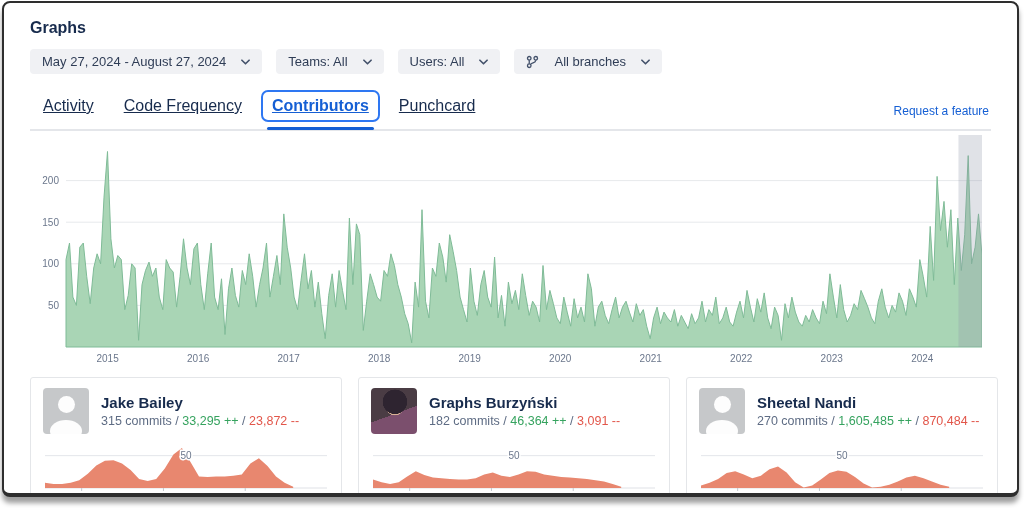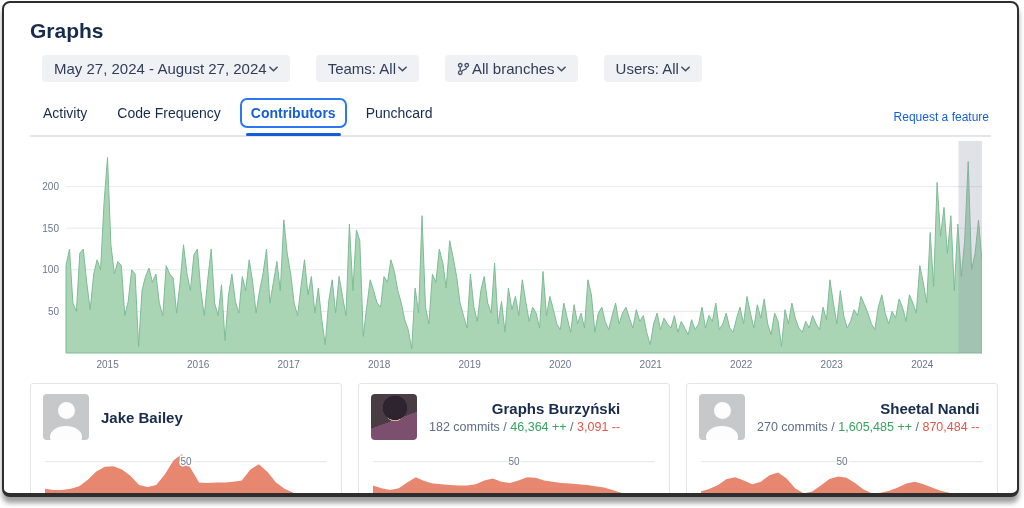--- a/index.html
+++ b/index.html
@@ -4,32 +4,32 @@
 <style>
   * { box-sizing: border-box; margin: 0; padding: 0; }
   html,body { width:1024px; height:508px; background:#fff; font-family:"Liberation Sans", sans-serif; }
   .frame {
     position:absolute; left:2px; top:1px; width:1017px; height:496px;
     border:2px solid #2e2e2e; border-bottom-width:4px; border-radius:8px;
     background:#fff; overflow:hidden;
     box-shadow:0 6px 5px rgba(0,0,0,0.38);
   }
   .content { padding:12px 26px 0 26px; }
-  .page-title { font-size:21px; font-weight:bold; color:#172b4d; margin-top:4px; }
+  .page-title { font-size:16px; font-weight:bold; color:#172b4d; margin-top:4px; }
   .pills { display:flex; gap:14px; margin-top:12px; }
   .pill {
-    display:flex; align-items:center; gap:2px;
+    display:flex; align-items:center; gap:15px;
     background:#f0f1f4; border-radius:4px; padding:5px 12px;
-    font-size:15px; color:#2f3d56; cursor:pointer; white-space:nowrap;margin-left:12px;
+    font-size:13px; color:#2f3d56; cursor:pointer; white-space:nowrap;
   }
   .chev { width:9px; height:6px; }
   .chev polyline { fill:none; stroke:#44526b; stroke-width:1.8; stroke-linecap:round; stroke-linejoin:round; }
   .branch-ic { width:13px; height:14px; }
   .tabbar { display:flex; align-items:flex-end; margin-top:16px; border-bottom:2px solid #e4e6ea; padding:0 2px 7px 2px; position:relative; }
-  .tab { font-size:14px; color:#172b4d; padding:5px 9px; margin-right:8px; cursor:pointer; position:relative; border:2px solid transparent; }
+  .tab { font-size:16px; color:#172b4d; padding:5px 9px; margin-right:8px; cursor:pointer; position:relative; border:2px solid transparent;text-decoration:underline; }
   .tab.active {
     color:#155fd4; font-weight:bold;
     border:2px solid #2e77f2; border-radius:7px;
   }
   .tab.active::after {
     content:""; position:absolute; left:4px; right:4px; bottom:-10px;
     height:3px; background:#155fd4; border-radius:2px;
   }
   .spacer { flex:1; }
   .feature-link { font-size:12px; color:#155fd4; padding-bottom:4px; cursor:pointer; }
@@ -40,21 +40,21 @@
   .cards { display:flex; gap:16px; margin-top:6px; }
   .card { flex:1; border:1px solid #e4e6e9; border-radius:3px; padding:10px 12px 2px 12px; background:#fff; }
   .card-head { display:flex; gap:12px; }
   .avatar { width:46px; height:46px; border-radius:4px; background:#c6c8ca; position:relative; overflow:hidden; flex:none; }
   .avatar.silhouette::before { content:""; position:absolute; left:50%; top:8px; width:17px; height:17px; margin-left:-8.5px; border-radius:50%; background:#fdfdfd; }
   .avatar.silhouette::after { content:""; position:absolute; left:50%; bottom:-8px; width:32px; height:22px; margin-left:-16px; border-radius:50%; background:#fdfdfd; }
   .avatar.photo { background:
       radial-gradient(circle at 52% 30%, #2e2430 0 30%, transparent 31%),
       radial-gradient(circle at 52% 40%, #d9b195 0 24%, transparent 25%),
       linear-gradient(160deg,#4a3c44 0 55%, #7b4f6d 55% 100%); }
-  .who { display:flex; flex-direction:column; justify-content:center; min-width:0;text-align:right; }
+  .who { display:flex; flex-direction:column; justify-content:center; min-width:0; }
   .c-name { font-size:15px; font-weight:bold; color:#172b4d; }
   .c-stats { font-size:12.5px; color:#5e6c84; margin-top:3px; white-space:nowrap; }
   .c-stats .add { color:#36a35f; }
   .c-stats .del { color:#e2564a; }
   .mini-chart { display:block; margin-top:6px; }
 </style>
 </head>
 <body>
 
 <div class="frame">
@@ -69,33 +69,33 @@
             <polyline points="1,1 5,5 9,1"></polyline>
           </svg>
       </div>
       <div class="pill">
         <span>Teams: All</span>
         <svg class="chev" viewBox="0 0 10 6">
             <polyline points="1,1 5,5 9,1"></polyline>
           </svg>
       </div>
       <div class="pill">
+        <span>Users: All</span>
+        <svg class="chev" viewBox="0 0 10 6">
+            <polyline points="1,1 5,5 9,1"></polyline>
+          </svg>
+      </div>
+      <div class="pill">
         <svg class="branch-ic" viewBox="0 0 14 14">
           <circle cx="3.5" cy="3" r="1.9" fill="none" stroke="#44526b" stroke-width="1.4"></circle>
           <circle cx="3.5" cy="11" r="1.9" fill="none" stroke="#44526b" stroke-width="1.4"></circle>
           <circle cx="10.5" cy="3" r="1.9" fill="none" stroke="#44526b" stroke-width="1.4"></circle>
           <path d="M3.5 5 v4 M10.5 5 c0 3 -4 2.5 -5.3 4.2" fill="none" stroke="#44526b" stroke-width="1.4"></path>
         </svg>
         <span>All branches</span>
-        <svg class="chev" viewBox="0 0 10 6">
-            <polyline points="1,1 5,5 9,1"></polyline>
-          </svg>
-      </div>
-      <div class="pill">
-        <span>Users: All</span>
         <svg class="chev" viewBox="0 0 10 6">
             <polyline points="1,1 5,5 9,1"></polyline>
           </svg>
       </div>
     </div>
 
     <div class="tabbar">
       <div class="tab">Activity</div>
       <div class="tab">Code Frequency</div>
       <div class="tab active">Contributors</div>
@@ -129,20 +129,27 @@
         </svg>
     </div>
 
     <div class="cards">
 
       <div class="card">
         <div class="card-head">
           <div class="avatar silhouette"></div>
           <div class="who">
             <div class="c-name">Jake Bailey</div>
+            <div class="c-stats">
+              <span>315 commits</span>
+              <span>/</span>
+              <span class="add">33,295 ++</span>
+              <span>/</span>
+              <span class="del">23,872 --</span>
+            </div>
           </div>
         </div>
         <svg class="mini-chart" width="286" height="64">
             <line x1="2" x2="284" y1="15.64705882352941" y2="15.64705882352941" stroke="#e3e6ea" stroke-width="1"></line>
             <line x1="2" x2="284" y1="48" y2="48" stroke="#dfe1e6" stroke-width="1"></line>
             <path d="M2,48 L2.0,42.8 L10.6,44.1 L19.1,44.1 L27.7,42.8 L36.2,40.2 L44.8,33.8 L53.3,25.4 L61.9,20.8 L70.5,20.2 L79.0,23.4 L87.6,29.9 L96.1,38.9 L104.7,40.9 L113.2,38.9 L121.8,28.6 L130.4,14.4 L138.9,7.9 L147.5,22.1 L156.0,36.4 L164.6,37.0 L173.1,36.4 L181.7,36.4 L190.3,35.7 L198.8,34.4 L207.4,23.4 L215.9,18.2 L224.5,26.0 L233.0,36.4 L241.6,42.8 L250.2,46.7 L250.2,48 Z" fill="#e8876f" stroke="none" stroke-width="1"></path>
             <text x="143" y="19.14705882352941" text-anchor="middle" class="axis-label halo">50</text>
             <line x1="38.660000000000004" x2="38.660000000000004" y1="48" y2="51" stroke="#c4c8cf"></line>
             <text x="38.660000000000004" y="61" text-anchor="middle" class="axis-label small">JUNE</text>
             <line x1="120.44" x2="120.44" y1="48" y2="51" stroke="#c4c8cf"></line>

